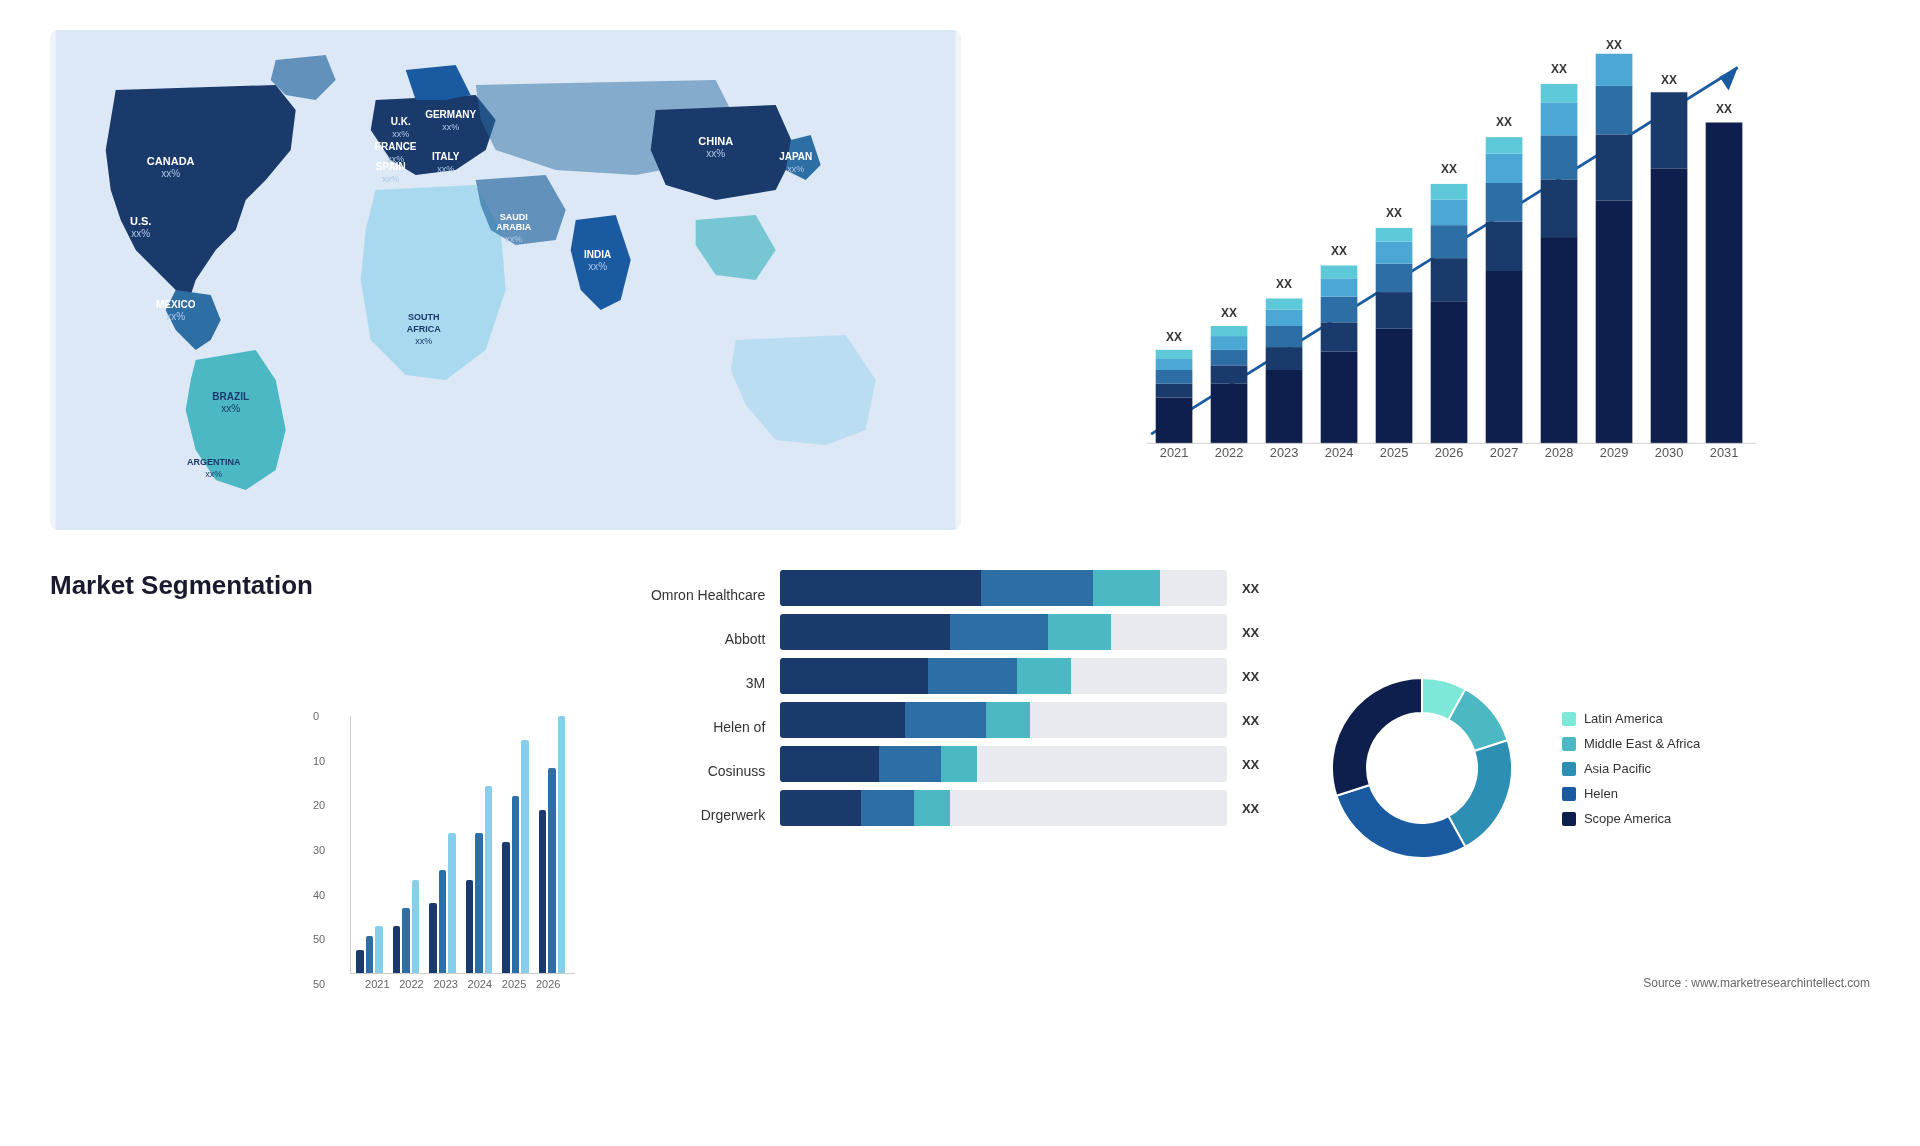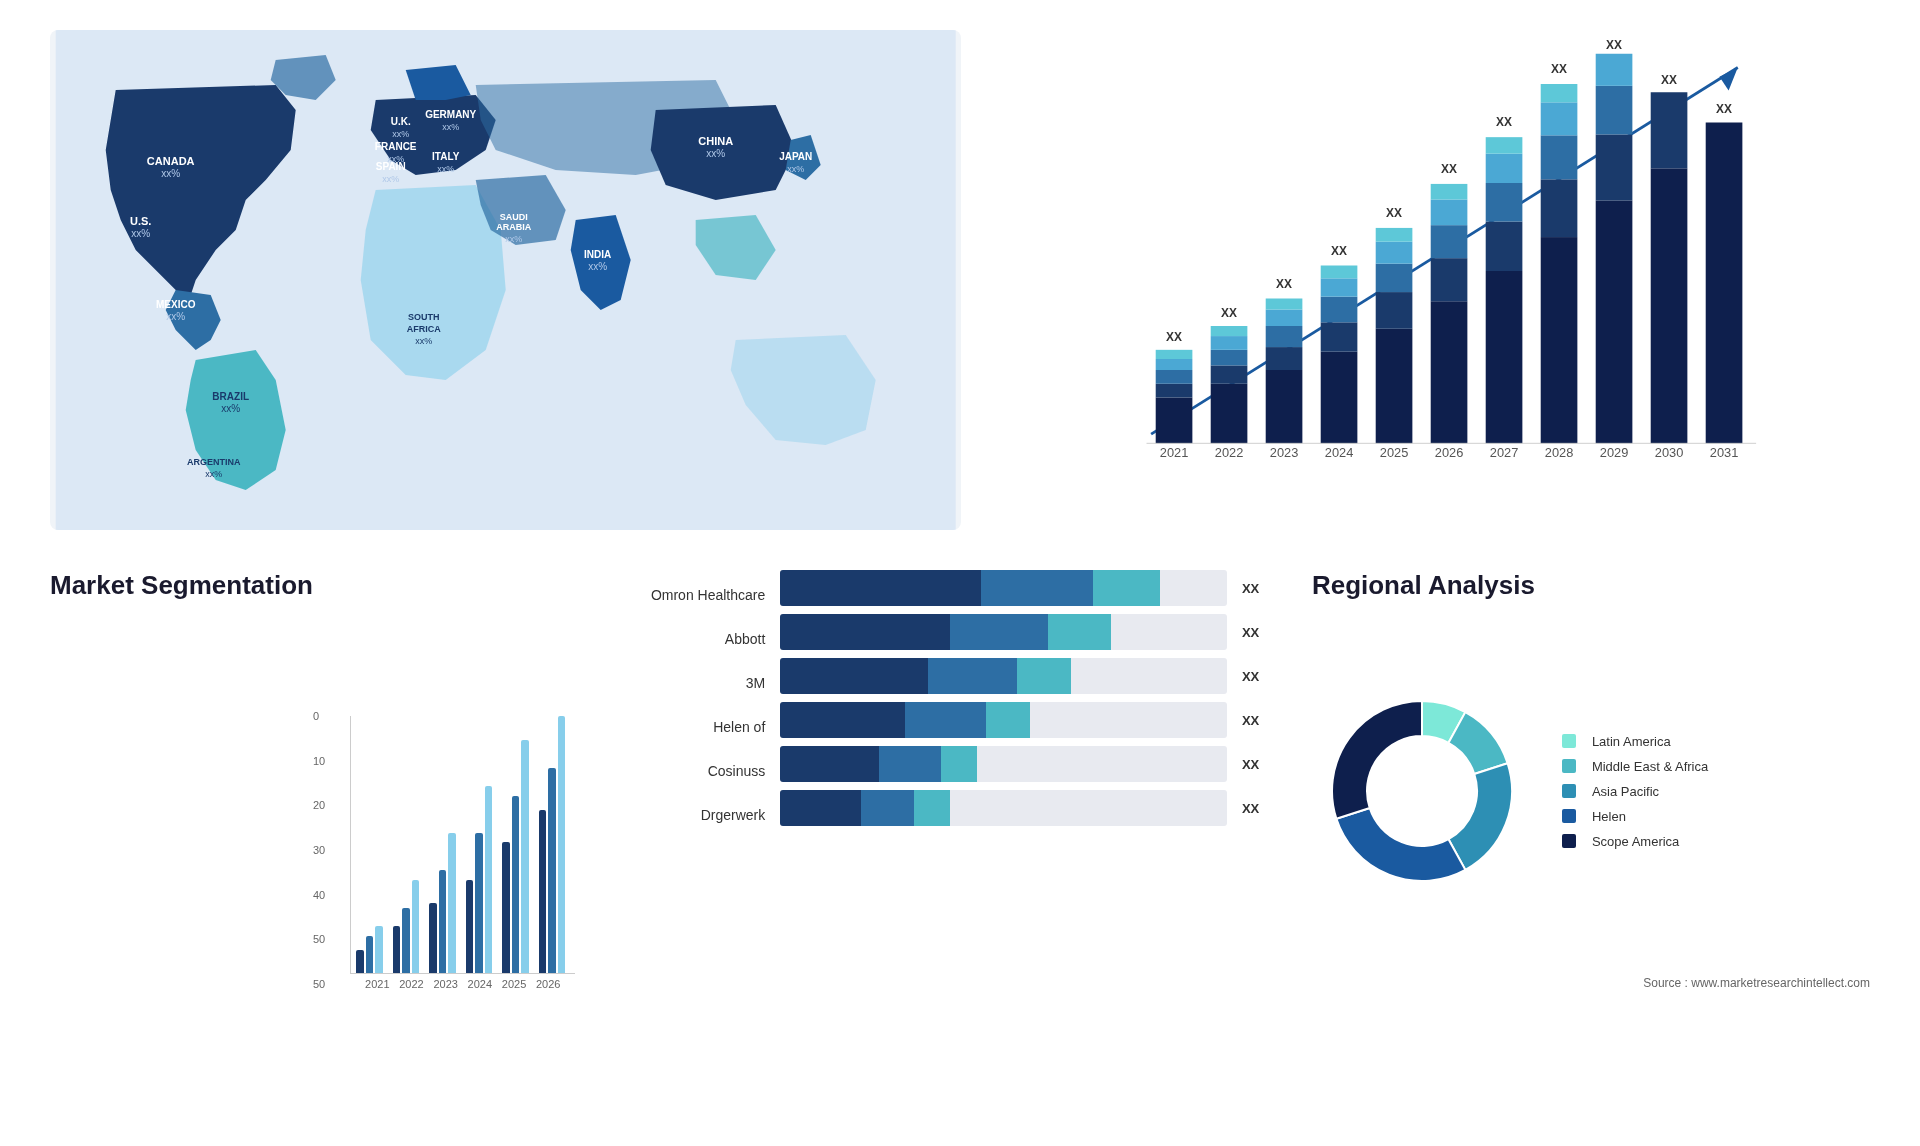--- a/index.html
+++ b/index.html
@@ -234,22 +234,22 @@
       height: 220px;
       flex-shrink: 0;
     }
     .regional-legend {
       display: flex;
       flex-direction: column;
       gap: 10px;
     }
     .regional-legend-item {
       display: flex;
-      align-items: flex-start;
-      gap: 16px;
+      align-items: flex-end;
+      gap: 8px;
       font-size: 13px;
       color: #333;
     }
     .regional-dot {
       width: 14px;
       height: 14px;
       border-radius: 2px;
       flex-shrink: 0;
     }
 
@@ -558,21 +558,20 @@
               <div class="player-bar-seg1" style="width: 18%;"></div>
               <div class="player-bar-seg2" style="width: 12%;"></div>
               <div class="player-bar-seg3" style="width: 8%;"></div>
             </div>
             <div class="player-xx">XX</div>
           </div>
         </div>
     </div>
 
     <div class="regional-container">
-      <div class="section-title">Regional Analysis</div>
       <div class="donut-area">
         <svg class="donut-chart" viewBox="0 0 220 220" id="donut-svg">
         <path d="M 110 20 A 90 90 0 0 1 153.3578306691544 31.13239879605227 L 136.49645207559433 61.803132597587506 A 55 55 0 0 0 110 55 Z" fill="#7de8d8" stroke="white" stroke-width="2"></path>
             <path d="M 153.3578306691544 31.13239879605227 A 90 90 0 0 1 195.59508646656383 82.18847050625473 L 162.30810839623345 93.00406530937789 A 55 55 0 0 0 136.49645207559433 61.803132597587506 Z" fill="#4bb8c4" stroke="white" stroke-width="2"></path>
             <path d="M 195.59508646656383 82.18847050625473 A 90 90 0 0 1 153.3578306691544 188.86760120394774 L 136.49645207559433 158.1968674024125 A 55 55 0 0 0 162.30810839623345 93.00406530937789 Z" fill="#2d8fb4" stroke="white" stroke-width="2"></path>
             <path d="M 153.3578306691544 188.86760120394774 A 90 90 0 0 1 24.404913533436186 137.81152949374527 L 57.69189160376656 126.99593469062211 A 55 55 0 0 0 136.49645207559433 158.1968674024125 Z" fill="#1a5aa0" stroke="white" stroke-width="2"></path>
             <path d="M 24.404913533436186 137.81152949374527 A 90 90 0 0 1 109.99999999999999 20 L 109.99999999999999 55 A 55 55 0 0 0 57.69189160376656 126.99593469062211 Z" fill="#0e1f4d" stroke="white" stroke-width="2"></path>
           </svg>
         <div class="regional-legend" id="regional-legend">
         <div class="regional-legend-item">

